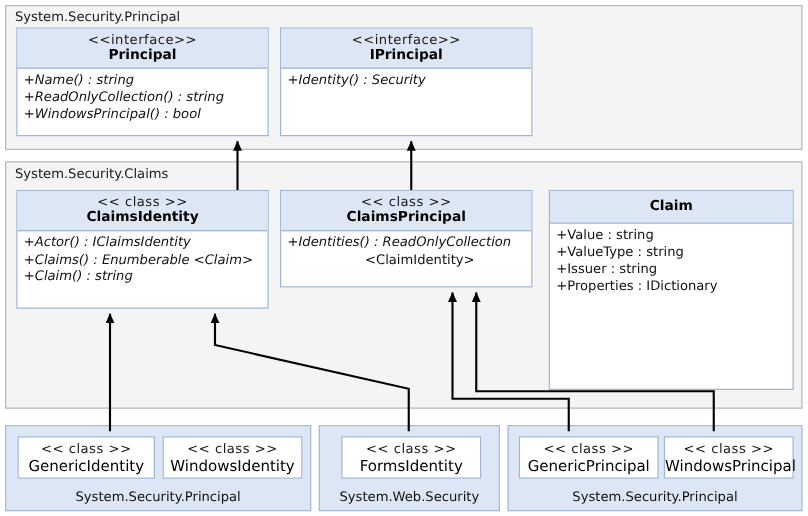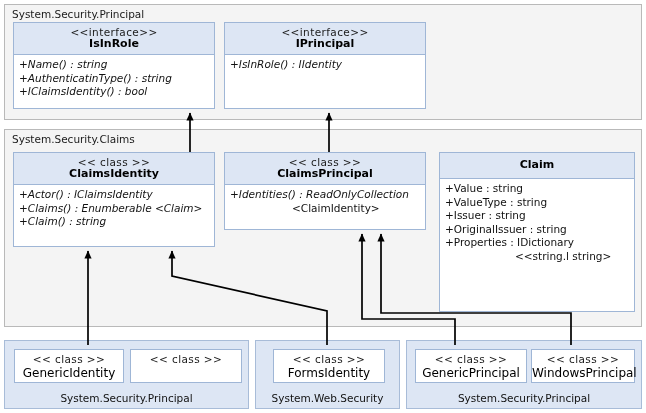--- a/index.html
+++ b/index.html
@@ -108,36 +108,36 @@
 
 <div id="diagram">
 
   <div class="pkg" style="left:4px; top:4px; width:638px; height:116px;">
     <span class="pkg-label">System.Security.Principal</span>
   </div>
 
   <div class="cls" style="left:13px; top:22px; width:202px; height:87px;">
     <div class="cls-head">
       <div class="stereo">&lt;&lt;interface&gt;&gt;</div>
-      <div class="cname">IsInRole</div>
+      <div class="cname">Principal</div>
     </div>
     <div class="cls-body">
       <div class="member it">+Name() : string</div>
-      <div class="member it">+AuthenticatinType() : string</div>
-      <div class="member it">+IClaimsIdentity() : bool</div>
+      <div class="member it">+ReadOnlyCollection() : string</div>
+      <div class="member it">+WindowsPrincipal() : bool</div>
     </div>
   </div>
 
   <div class="cls" style="left:224px; top:22px; width:202px; height:87px;">
     <div class="cls-head">
       <div class="stereo">&lt;&lt;interface&gt;&gt;</div>
       <div class="cname">IPrincipal</div>
     </div>
     <div class="cls-body">
-      <div class="member it">+IsInRole() : IIdentity</div>
+      <div class="member it">+Identity() : Security</div>
     </div>
   </div>
 
   <div class="pkg" style="left:4px; top:129px; width:638px; height:198px;">
     <span class="pkg-label">System.Security.Claims</span>
   </div>
 
   <div class="cls" style="left:13px; top:152px; width:202px; height:95px;">
     <div class="cls-head">
       <div class="stereo">&lt;&lt; class &gt;&gt;</div>
@@ -162,33 +162,32 @@
   </div>
 
   <div class="cls" style="left:439px; top:152px; width:196px; height:160px;">
     <div class="cls-head" style="padding:6px 2px 6px 2px;">
       <div class="cname">Claim</div>
     </div>
     <div class="cls-body">
       <div class="member">+Value : string</div>
       <div class="member">+ValueType : string</div>
       <div class="member">+Issuer : string</div>
-      <div class="member">+OriginalIssuer : string</div>
       <div class="member">+Properties : IDictionary</div>
-      <div class="member ind2">&lt;&lt;string.l string&gt;</div>
     </div>
   </div>
 
   <div class="grp" style="left:4px; top:340px; width:245px; height:69px;">
     <div class="mini" style="left:9px; top:8px; width:110px; height:34px;">
       <span class="stereo">&lt;&lt; class &gt;&gt;</span>
       <span class="cname">GenericIdentity</span>
     </div>
     <div class="mini" style="left:125px; top:8px; width:112px; height:34px;">
       <span class="stereo">&lt;&lt; class &gt;&gt;</span>
+      <span class="cname">WindowsIdentity</span>
     </div>
     <div class="grp-foot">System.Security.Principal</div>
   </div>
 
   <div class="grp" style="left:255px; top:340px; width:145px; height:69px;">
     <div class="mini" style="left:17px; top:8px; width:112px; height:34px;">
       <span class="stereo">&lt;&lt; class &gt;&gt;</span>
       <span class="cname">FormsIdentity</span>
     </div>
     <div class="grp-foot">System.Web.Security</div>

